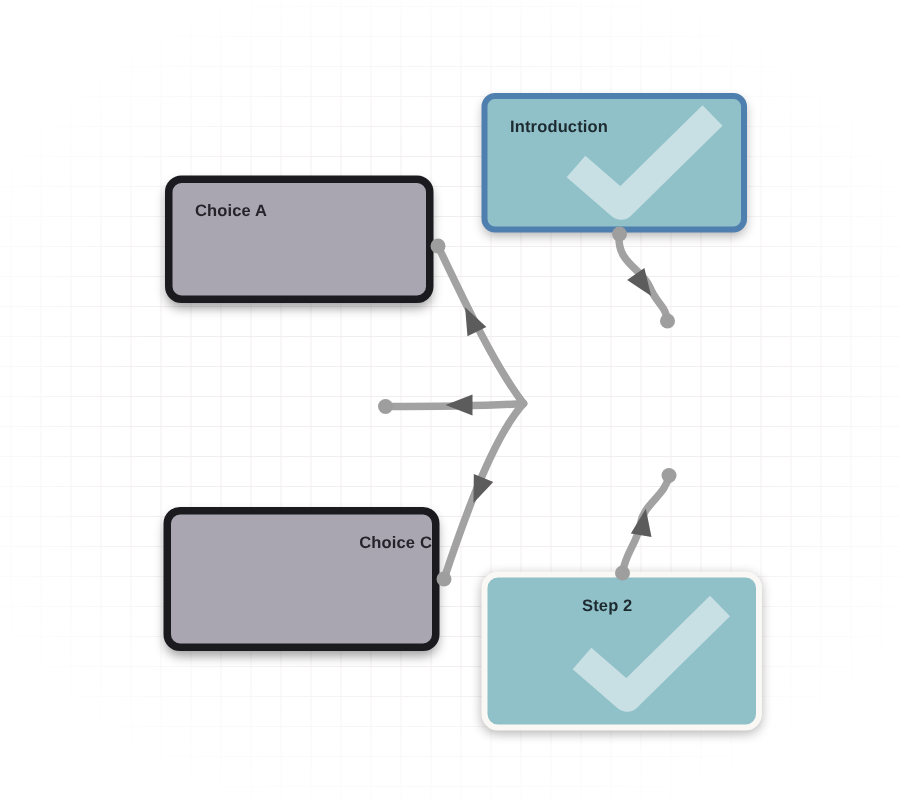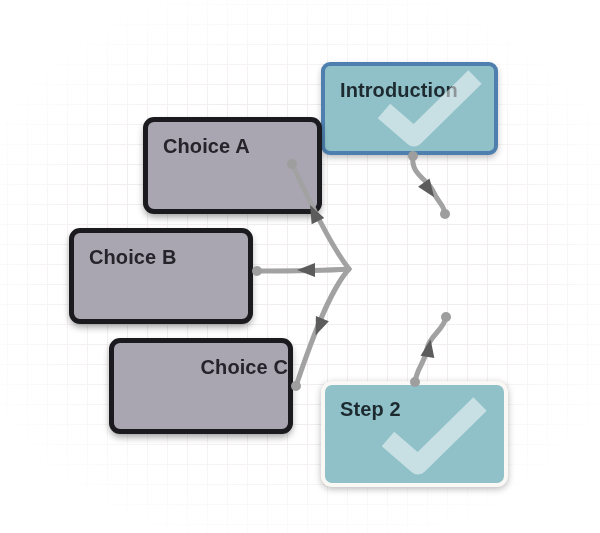--- a/index.html
+++ b/index.html
@@ -14,21 +14,21 @@
     background-position:7px 4px;
   }
   .grid-fade{
     position:absolute;inset:0;z-index:1;pointer-events:none;
     background:radial-gradient(ellipse 62% 58% at 50% 50%,
       rgba(255,255,255,0) 55%, rgba(255,255,255,.92) 92%, #fff 100%);
   }
   .node{position:absolute;box-sizing:border-box;z-index:2;}
   .node .label{
     display:block;padding:13px 0 0 15px;
-    font-size:20px;font-weight:bold;letter-spacing:.1px;
+    font-size:11px;font-weight:bold;letter-spacing:.1px;
   }
   .choice{
     background:#a9a6b2;border:5px solid #1b1a1e;border-radius:11px;
     color:#25242b;box-shadow:0 4px 7px -1px rgba(0,0,0,.38);
   }
   .teal{background:#90c1c9;color:#1d2b31;}
   .intro{
     border:4px solid #4e7fae;border-radius:9px;
     box-shadow:0 3px 7px -1px rgba(0,0,0,.3);
   }
@@ -60,34 +60,31 @@
 
 <div class="canvas">
 
   <div class="node teal intro" style="left:321px;top:62px;width:177px;height:93px;">
     <span class="label">Introduction</span>
     <svg class="check" style="right:6px;bottom:4px;" width="118" height="78" viewBox="0 0 118 78">
       <polyline points="14,42 44,68 105,8"></polyline>
     </svg>
   </div>
 
-  <div class="node choice" style="left:110px;top:117px;width:179px;height:97px;margin-left:33px;">
+  <div class="node choice" style="left:110px;top:117px;width:179px;height:85px;">
     <span class="label">Choice A</span>
   </div>
 
-  <div class="node choice" style="left:69px;top:228px;width:184px;height:96px;">
-    <span class="label">Choice B</span>
-  </div>
 
   <div class="node choice" style="left:109px;top:338px;width:184px;height:96px;text-align:right;">
     <span class="label">Choice C</span>
   </div>
 
 
-  <div class="node teal stepbox" style="left:321px;top:381px;width:187px;height:106px;border-radius:11px;">
+  <div class="node teal stepbox" style="left:321px;top:381px;width:187px;height:106px;border-radius:11px;padding-left:48px;">
     <span class="label">Step 2</span>
     <svg class="check" style="right:10px;bottom:8px;" width="120" height="80" viewBox="0 0 120 80">
       <polyline points="14,44 44,70 106,9"></polyline>
     </svg>
   </div>
 
   <svg class="connectors" width="600" height="533" viewBox="0 0 600 533">
 
     <g>
       <path class="wire" d="M 413 155 C 410 175, 428 179, 433 191 C 438 203, 444 204, 445 214"></path>

